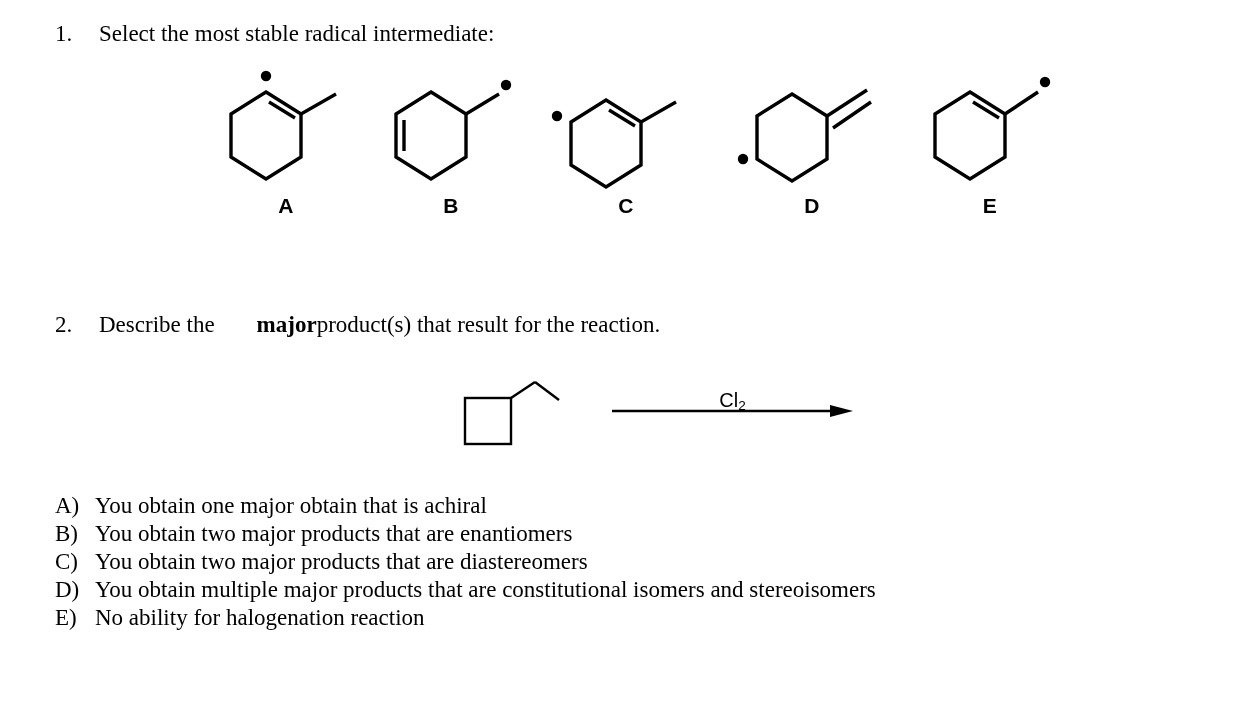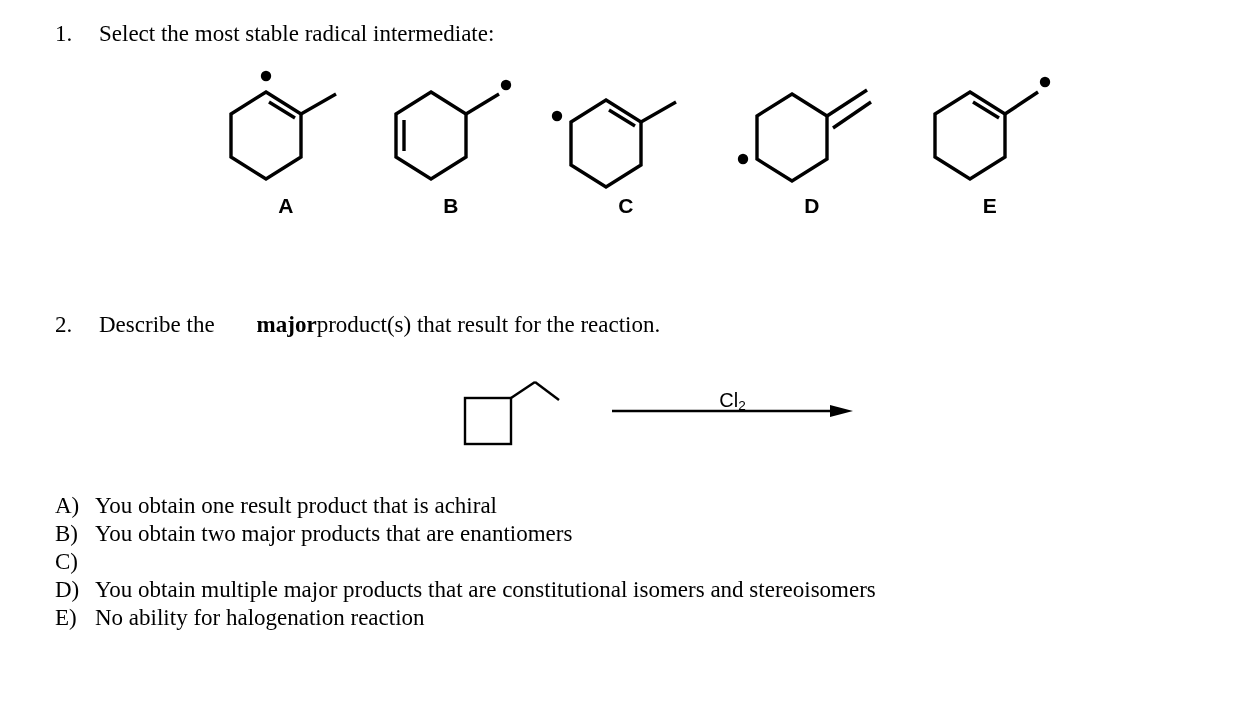--- a/index.html
+++ b/index.html
@@ -240,28 +240,29 @@
       <polygon points="220,3 243,9 220,15" fill="#000"></polygon>
     </svg>
 
   </div>
 
 </div>
 
 <div id="answer-options">
   <div class="answer-option">
     <span class="answer-letter">A)</span>
-    <span>You obtain one result product that is achiral</span>
+    <span>You obtain one major obtain that is achiral</span>
   </div>
   <div class="answer-option">
     <span class="answer-letter">B)</span>
     <span>You obtain two major products that are enantiomers</span>
   </div>
   <div class="answer-option">
     <span class="answer-letter">C)</span>
+    <span>You obtain two major products that are diastereomers</span>
   </div>
   <div class="answer-option">
     <span class="answer-letter">D)</span>
     <span>You obtain multiple major products that are constitutional isomers and stereoisomers</span>
   </div>
   <div class="answer-option">
     <span class="answer-letter">E)</span>
     <span>No ability for halogenation reaction</span>
   </div>
 </div>

